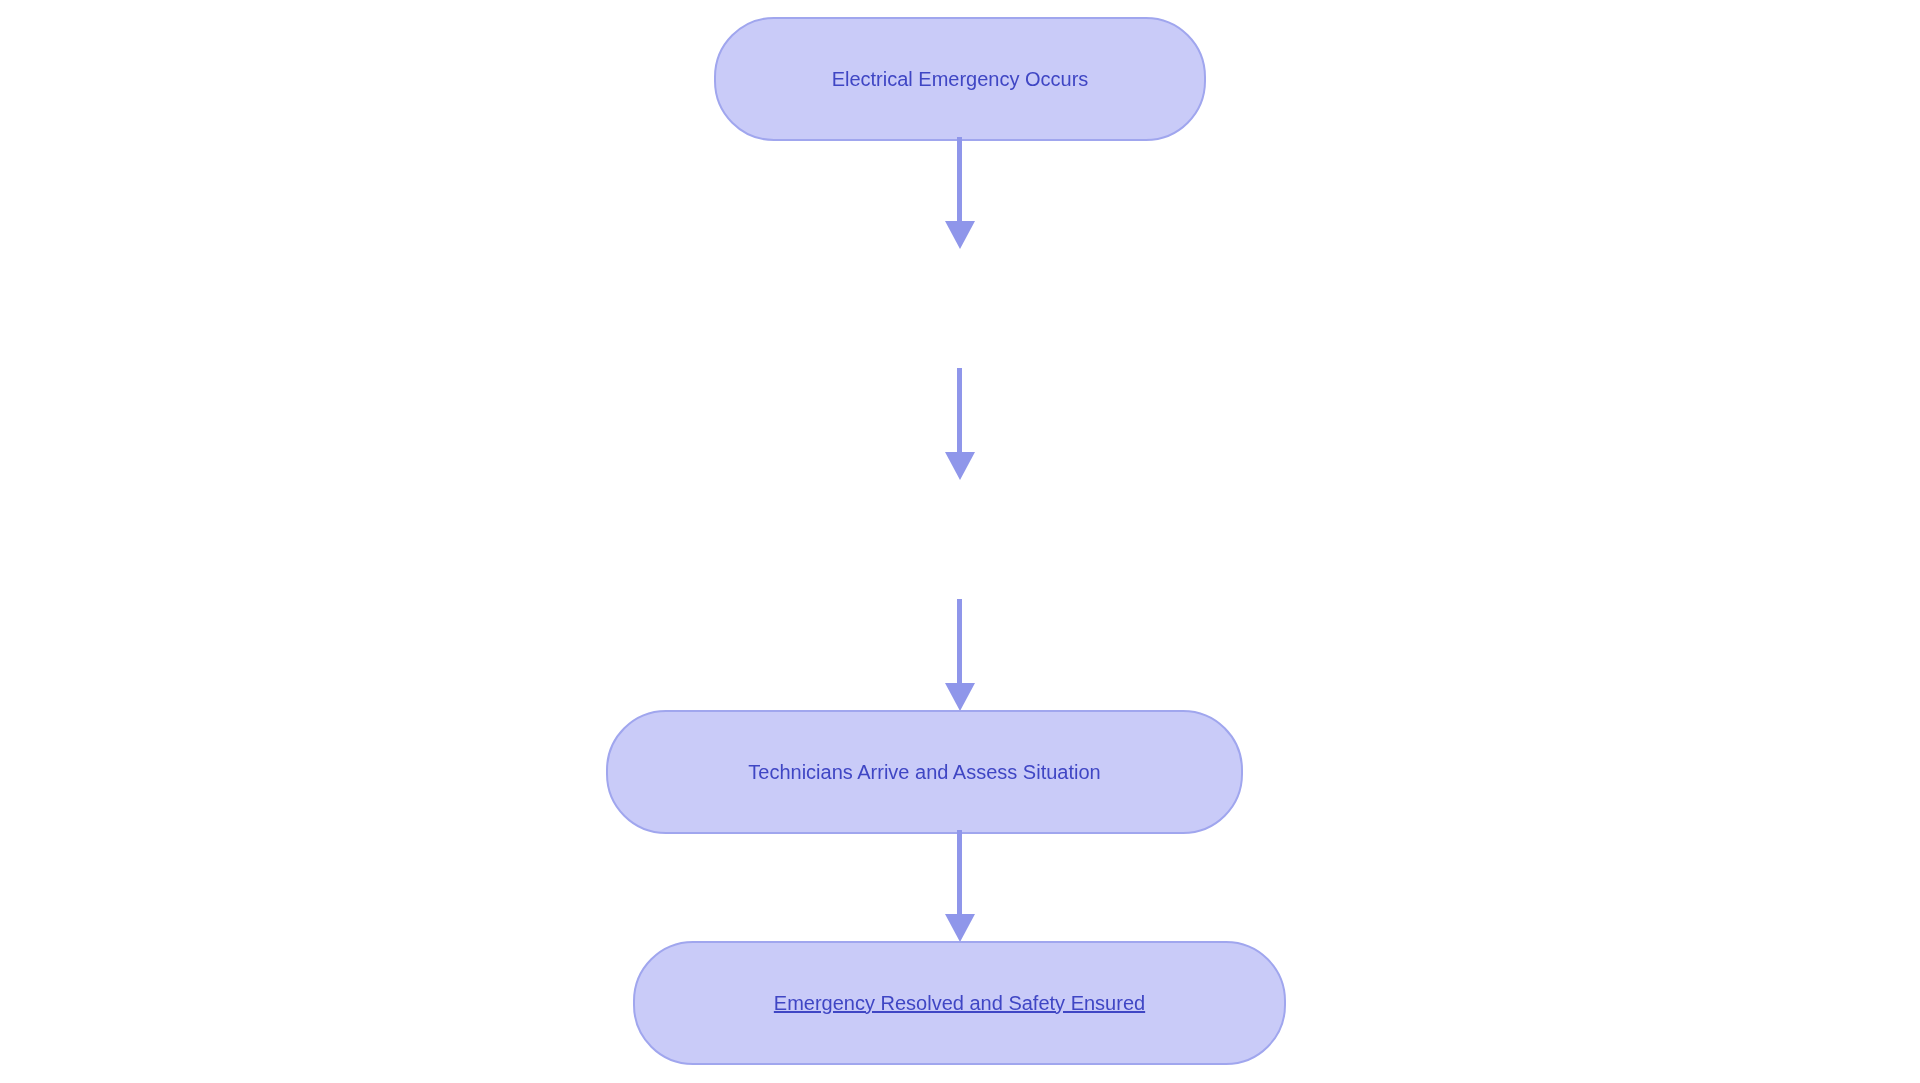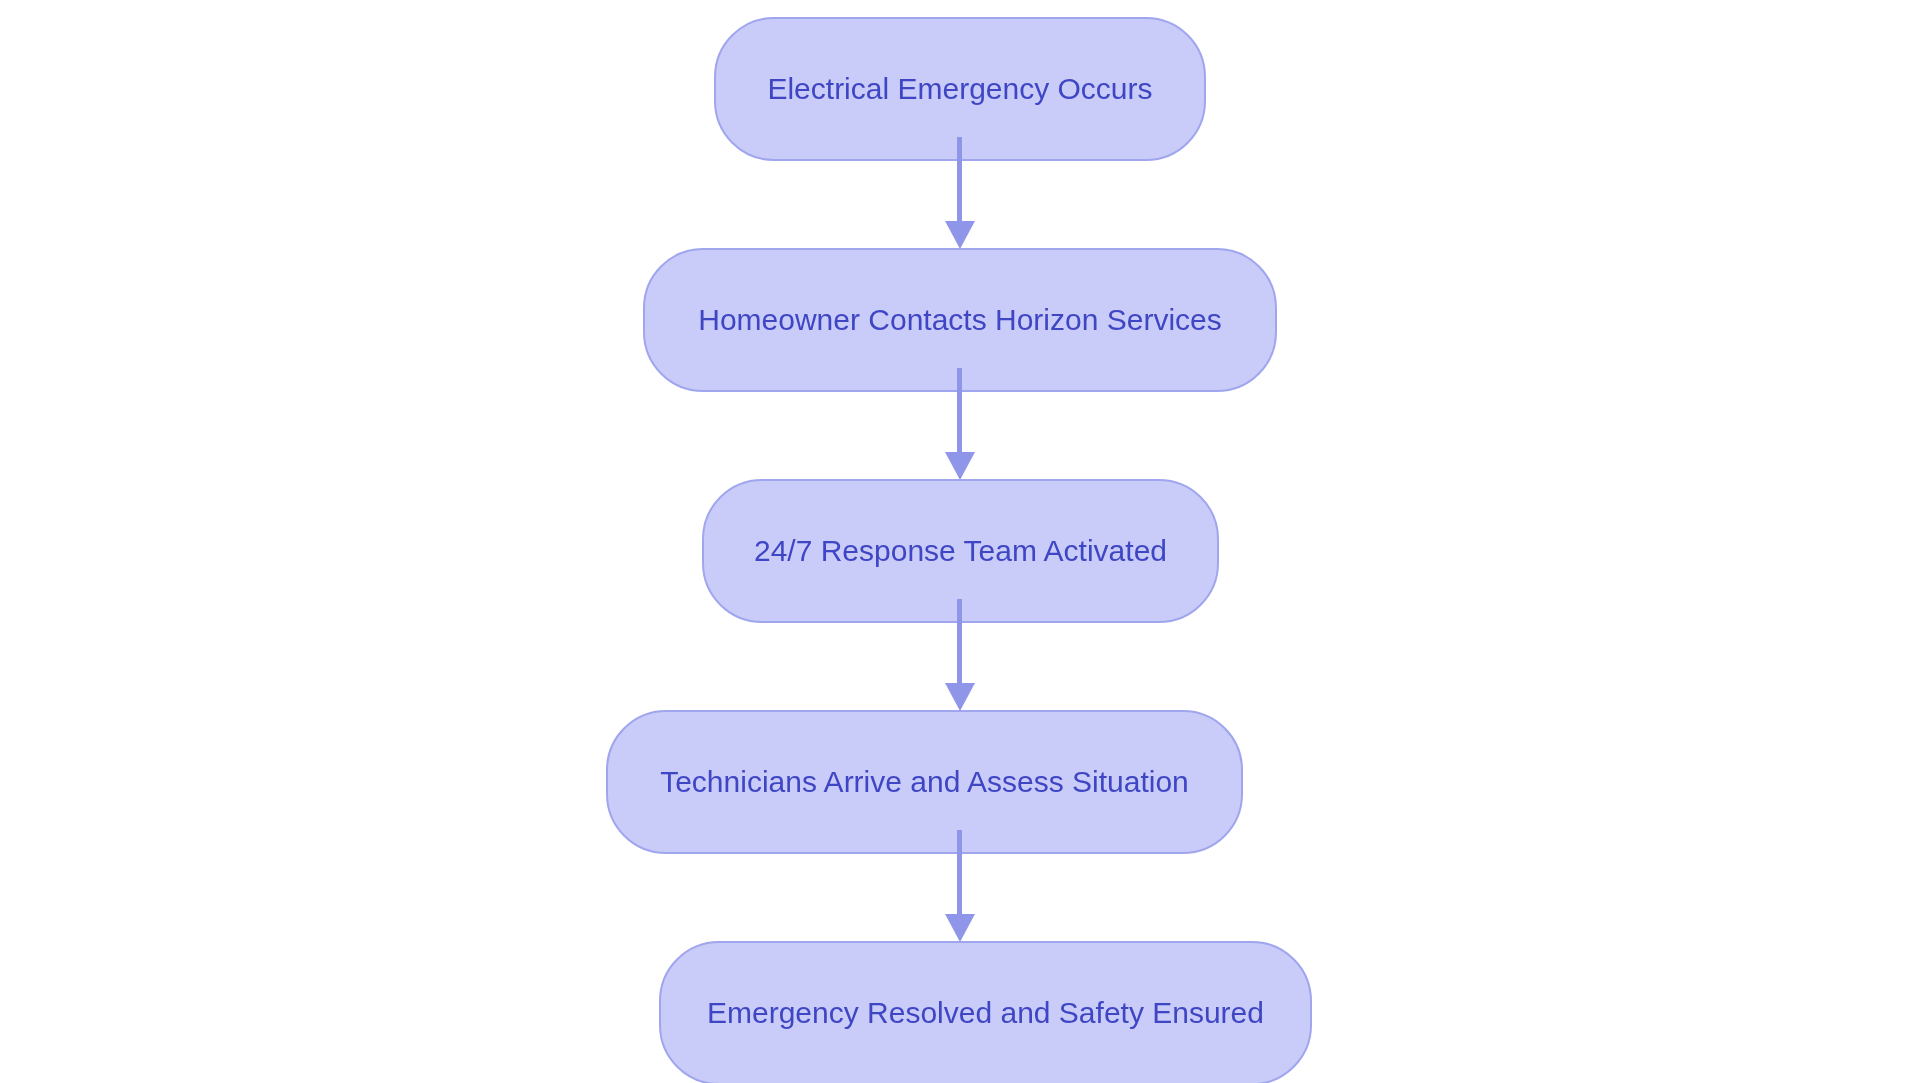--- a/index.html
+++ b/index.html
@@ -15,36 +15,36 @@
     width: 1920px;
     height: 1083px;
     background: var(--background, #ffffff);
     overflow: hidden;
   }
   .node {
     position: absolute;
     display: flex;
     align-items: center;
     justify-content: center;
-    height: 144px;
+    height: 124px;
     border-radius: 60px;
     box-sizing: border-box;
     background: var(--node-fill, #c9cbf8);
     border: 2px solid var(--node-border, #a0a6ee);
     color: var(--node-text, #3f46c4);
-    font-size: 30px;
+    font-size: 20px;
     text-align: right;
     white-space: nowrap;
     padding: 0 30px;
   }
   .node-1 { left: 714px; top: 17px;  width: 492px; }
   .node-2 { left: 643px; top: 248px; width: 634px; }
   .node-3 { left: 702px; top: 479px; width: 517px; }
   .node-4 { left: 606px; top: 710px; width: 637px; }
-  .node-5 { left: 659px; top: 941px; width: 653px; }
+  .node-5 { left: 633px; top: 941px; width: 653px; text-decoration: underline; }
 
   .arrow {
     position: absolute;
     left: 945px;
     width: 30px;
     height: 112px;
   }
   .arrow .line {
     position: absolute;
     left: 12px;
@@ -75,32 +75,26 @@
 
   <div class="node node-1">
     <span>Electrical Emergency Occurs</span>
   </div>
 
   <div class="arrow arrow-1">
     <div class="line"></div>
     <div class="head"></div>
   </div>
 
-  <div class="node node-2">
-    <span>Homeowner Contacts Horizon Services</span>
-  </div>
 
   <div class="arrow arrow-2">
     <div class="line"></div>
     <div class="head"></div>
   </div>
 
-  <div class="node node-3">
-    <span>24/7 Response Team Activated</span>
-  </div>
 
   <div class="arrow arrow-3">
     <div class="line"></div>
     <div class="head"></div>
   </div>
 
   <div class="node node-4">
     <span>Technicians Arrive and Assess Situation</span>
   </div>
 

